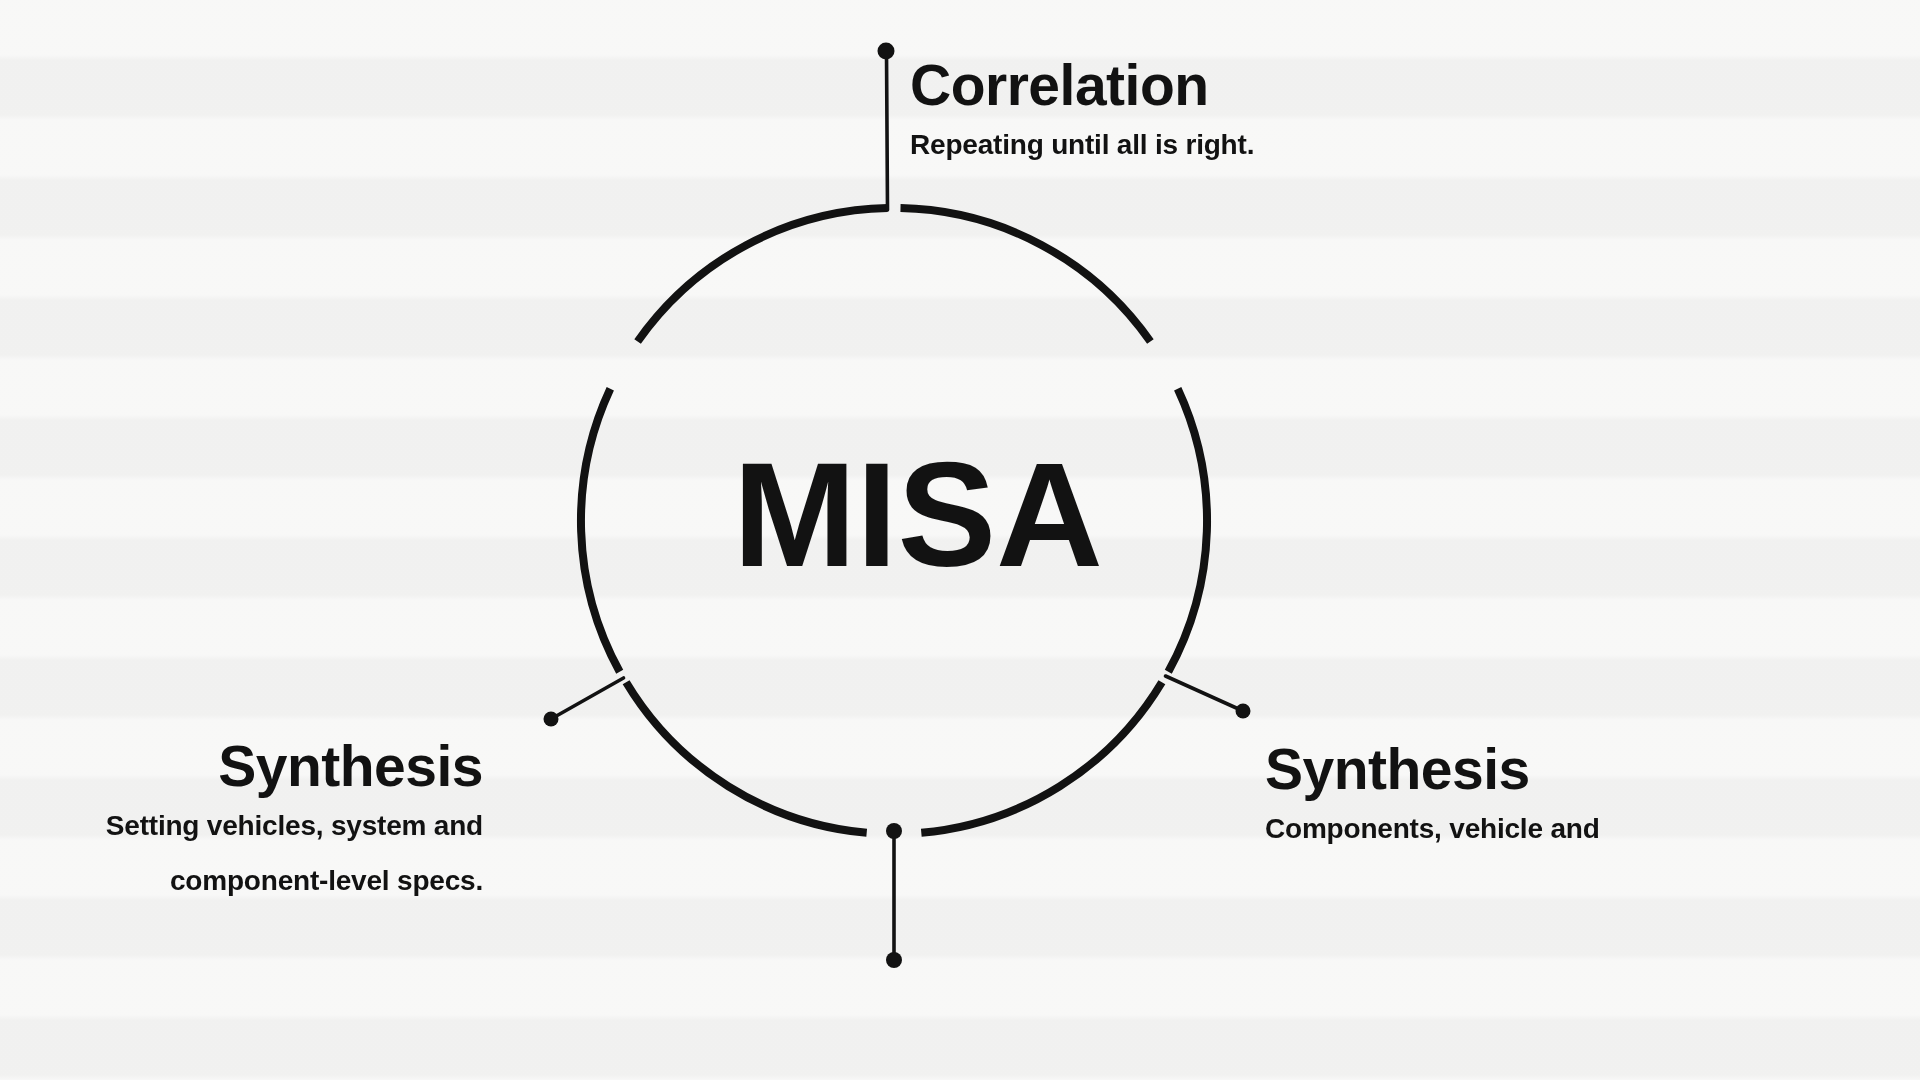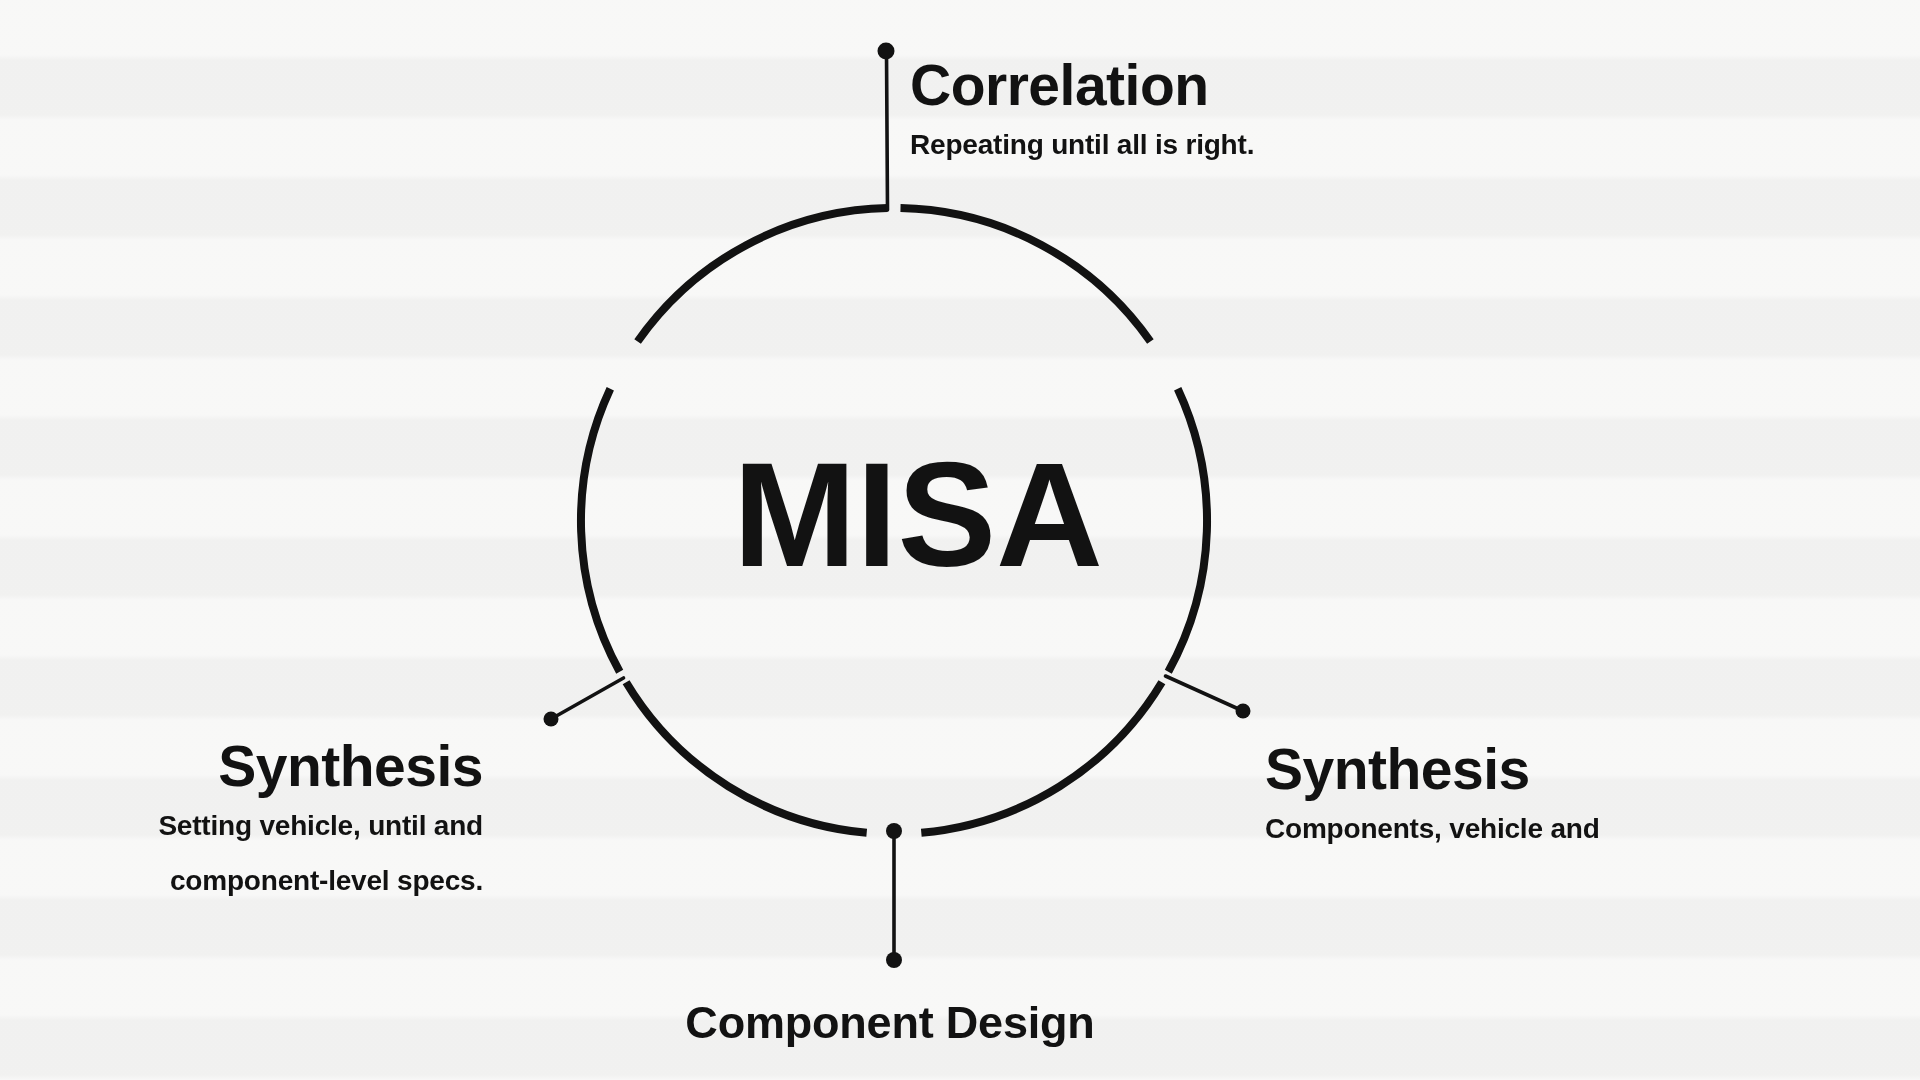--- a/index.html
+++ b/index.html
@@ -122,24 +122,23 @@
 
   <div class="center-label">MISA</div>
 
   <div class="label-block label-correlation">
     <div class="title">Correlation</div>
     <div class="sub">Repeating until all is right.</div>
   </div>
 
   <div class="label-block label-synthesis">
     <div class="title">Synthesis</div>
-    <div class="sub">Setting vehicle, until and</div>
+    <div class="sub">Setting vehicles, system and</div>
     <div class="sub">component-level specs.</div>
   </div>
 
   <div class="label-block label-validation">
     <div class="title">Synthesis</div>
     <div class="sub">Components, vehicle and</div>
   </div>
 
-  <div class="label-component">Component Design</div>
 
 </div>
 
 </body></html>

